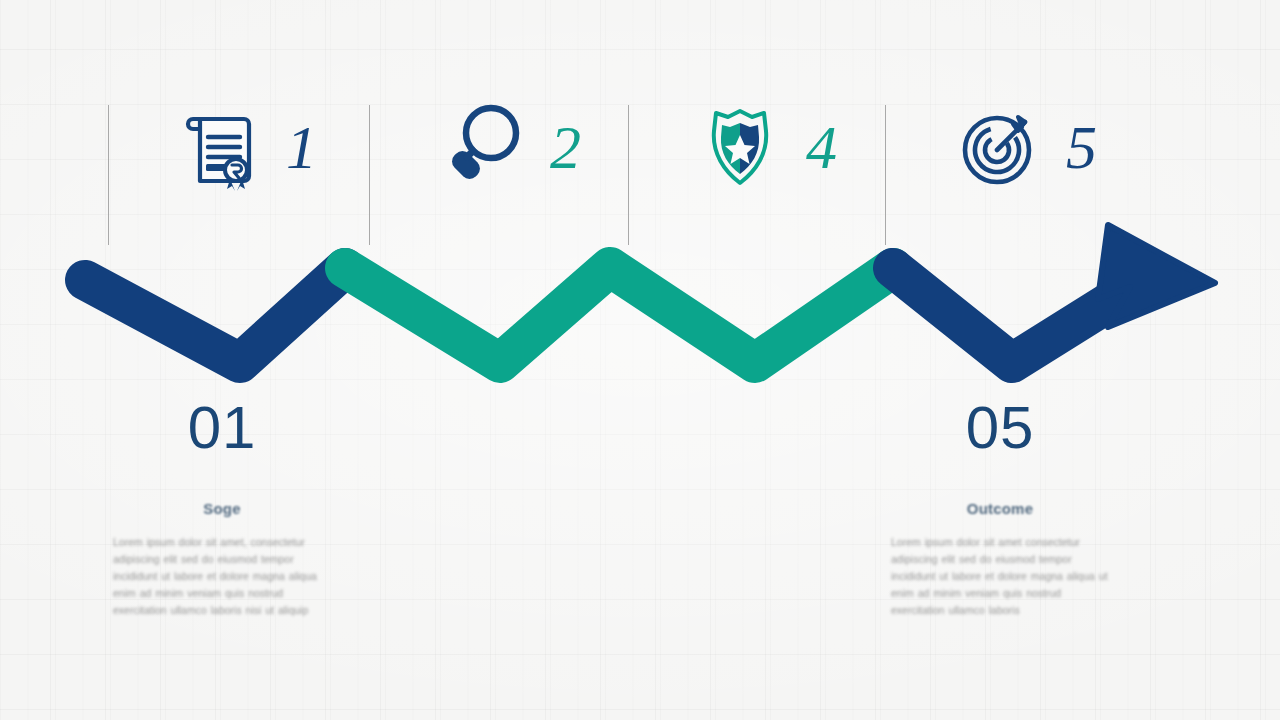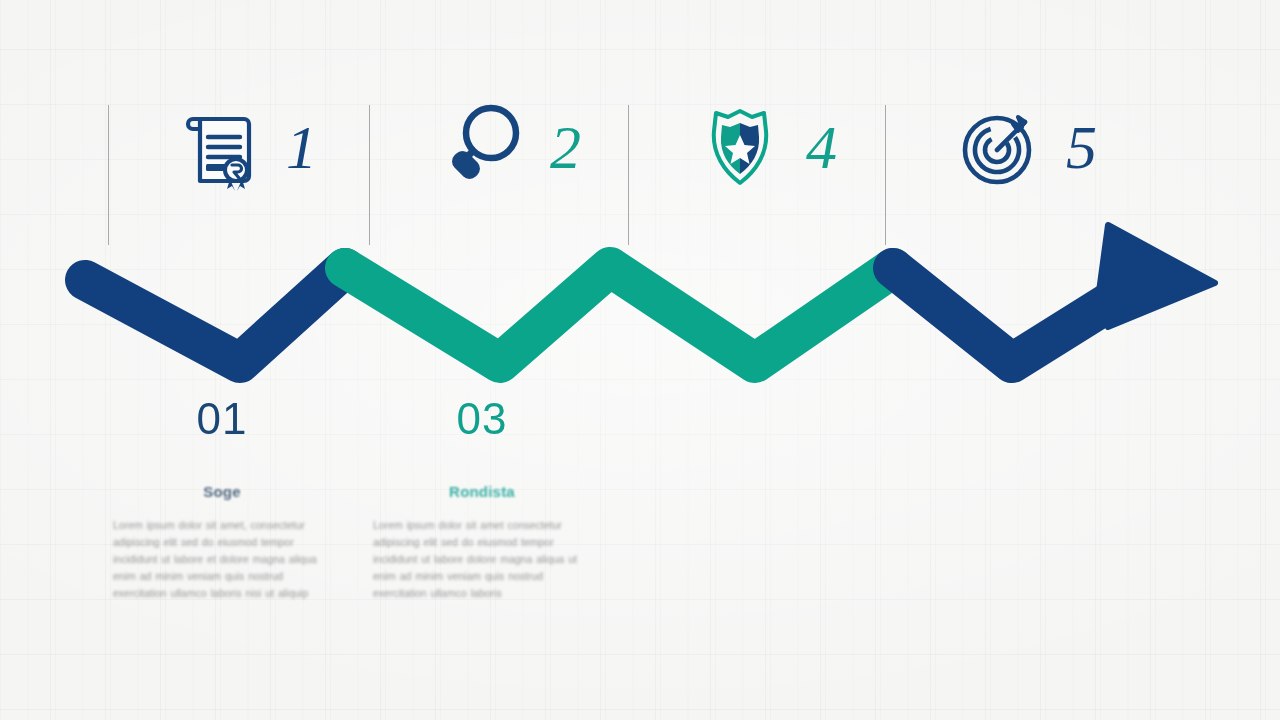--- a/index.html
+++ b/index.html
@@ -97,21 +97,21 @@
 
   
   .step-col {
     position: absolute;
     top: 396px;
     width: 234px;
     text-align: center;
   }
   .step-num {
     font-family: "Liberation Sans", sans-serif;
-    font-size: 44px;
+    font-size: 60px;
     font-weight: 400;
     letter-spacing: 1px;
     line-height: 1.05;
     margin: 0;
   }
   .step-num.navy { color: #1b4776; }
   .step-num.teal { color: #0fa08e; }
 
   .step-label {
     margin-top: 42px;
@@ -217,21 +217,21 @@
       <path d="M1108 10 L1215 68 L1108 112 L1130 72 L1098 84 Z" fill="#123f7d" stroke="#123f7d" stroke-width="6" stroke-linejoin="round"></path>
     </svg>
   </div>
 
   <div class="step-col" style="left:105px;">
     <div class="step-num navy">01</div>
     <div class="step-label navy">Soge</div>
     <div class="step-body">Lorem ipsum dolor sit amet, consectetur adipiscing elit sed do eiusmod tempor incididunt ut labore et dolore magna aliqua enim ad minim veniam quis nostrud exercitation ullamco laboris nisi ut aliquip</div>
   </div>
 
-  <div class="step-col" style="left:365px;">
-    <div class="step-num teal">03</div>
-    <div class="step-label teal">Rondista</div>
-    <div class="step-body">Lorem ipsum dolor sit amet consectetur adipiscing elit sed do eiusmod tempor incididunt ut labore dolore magna aliqua ut enim ad minim veniam quis nostrud exercitation ullamco laboris</div>
-  </div>
-
-
+
+
+  <div class="step-col" style="left:883px;">
+    <div class="step-num navy">05</div>
+    <div class="step-label navy">Outcome</div>
+    <div class="step-body">Lorem ipsum dolor sit amet consectetur adipiscing elit sed do eiusmod tempor incididunt ut labore et dolore magna aliqua ut enim ad minim veniam quis nostrud exercitation ullamco laboris</div>
+  </div>
 
 </div>
 
 </body></html>

